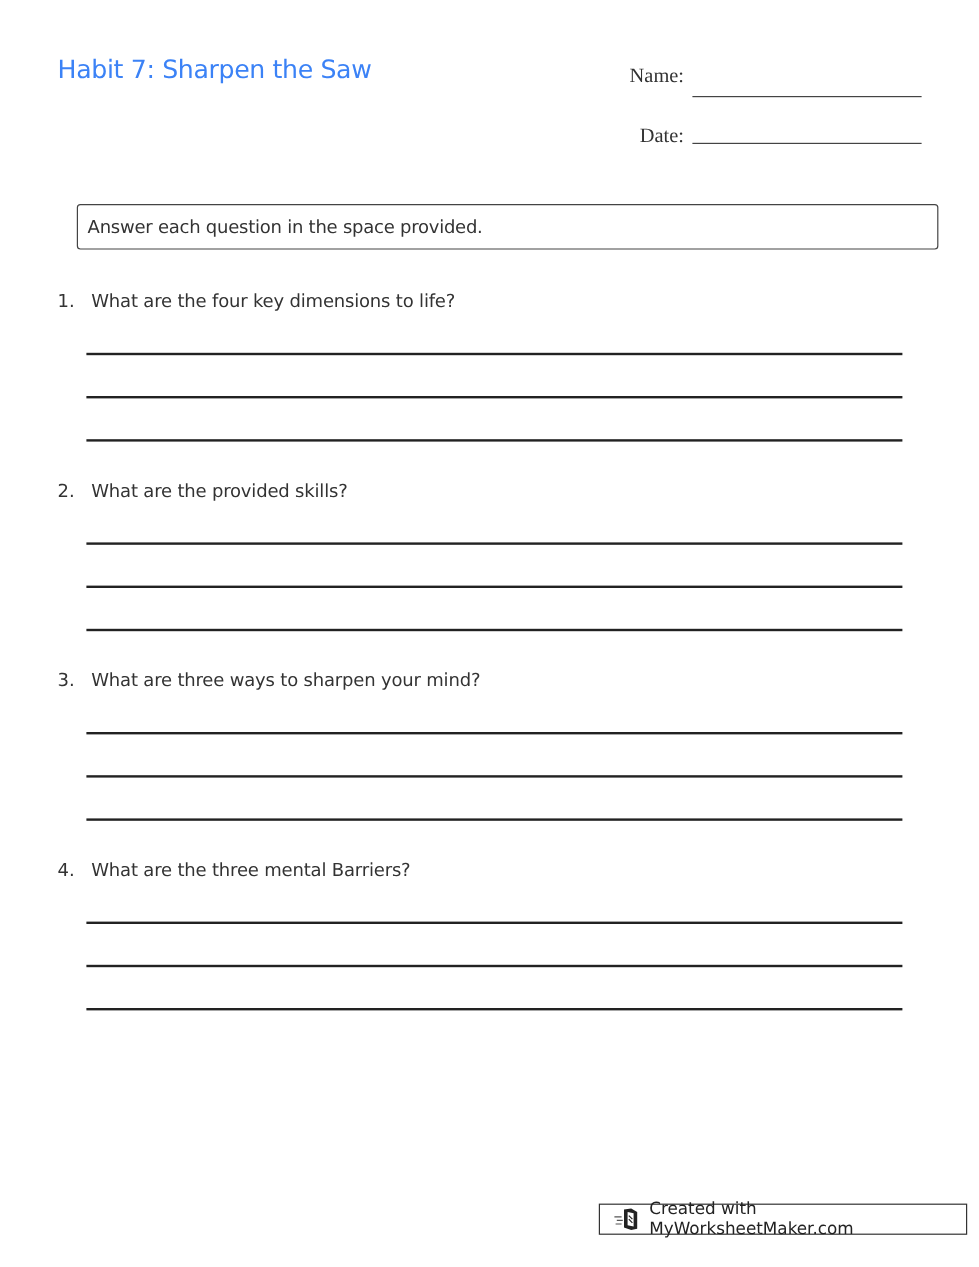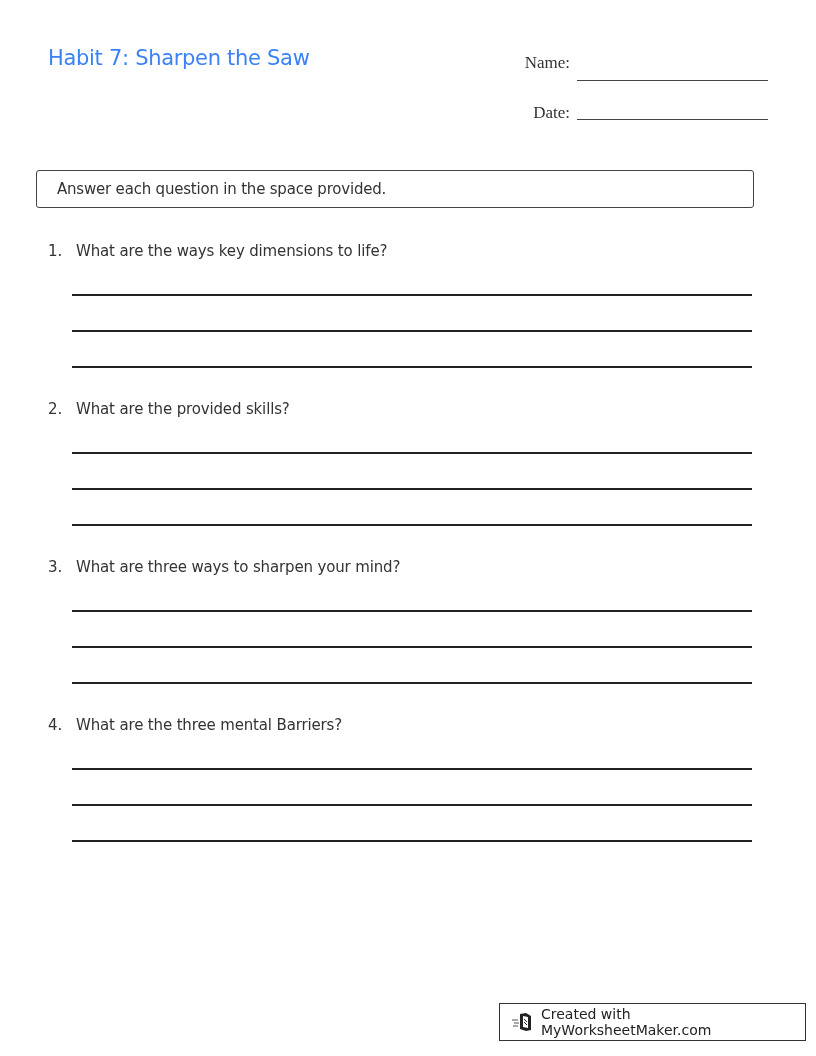--- a/index.html
+++ b/index.html
@@ -8,55 +8,55 @@
       position: absolute; left: 48px; top: 46px;
       font-family: "DejaVu Sans", sans-serif; font-size: 21px; font-weight: normal;
       color: #3b82f6; letter-spacing: -0.3px; white-space: nowrap;
     }
     .field-label {
       position: absolute; font-family: "Liberation Serif", serif; font-size: 17px; color: #333;
       text-align: right; width: 70px;
     }
     .field-line { position: absolute; height: 0; border-top: 1.5px solid #444; }
     .instructions {
-      position: absolute; left: 36px; top: 170px; width: 718px; height: 38px;
+      position: absolute; left: 64px; top: 170px; width: 718px; height: 38px;
       border: 1.5px solid #444; border-radius: 3px; box-sizing: border-box;
       font-family: "DejaVu Sans", sans-serif; font-size: 15px; color: #333;
-      padding-left: 20px; line-height: 36px; letter-spacing: -0.2px;
+      padding-left: 8px; line-height: 36px; letter-spacing: -0.2px;
     }
     .question {
       position: absolute; left: 48px;
       font-family: "DejaVu Sans", sans-serif; font-size: 15px; color: #333; white-space: nowrap;
     }
     .q-num { position: absolute; left: 0; }
     .q-text { position: absolute; left: 28px; letter-spacing: -0.15px; }
     .answer-line { position: absolute; left: 72px; width: 680px; height: 2px; background: #222; }
     .footer {
-      position: absolute; left: 499px; top: 1003px; width: 307px; height: 38px; box-sizing: border-box;
+      position: absolute; left: 499px; top: 1003px; width: 307px; height: 26px; box-sizing: border-box;
       border: 1.5px solid #333; display: flex; align-items: center;
       font-family: "DejaVu Sans", sans-serif; font-size: 14px; color: #222;
     }
     .footer-icon { margin-left: 11px; margin-right: 8px; width: 22px; height: 20px; }
   </style>
 </head>
 <body>
 
 <div class="title">Habit 7: Sharpen the Saw</div>
 
 <div class="field-label" style="left:500px; top:53px;">Name:</div>
 <div class="field-line" style="left:577px; top:80px; width:191px;"></div>
 
 <div class="field-label" style="left:500px; top:103px;">Date:</div>
 <div class="field-line" style="left:577px; top:119px; width:191px;"></div>
 
 <div class="instructions">Answer each question in the space provided.</div>
 
 <div class="question" style="top:242px;">
   <span class="q-num">1.</span>
-  <span class="q-text">What are the ways key dimensions to life?</span>
+  <span class="q-text">What are the four key dimensions to life?</span>
 </div>
 <div class="answer-line" style="top:294px;"></div>
 <div class="answer-line" style="top:330px;"></div>
 <div class="answer-line" style="top:366px;"></div>
 
 <div class="question" style="top:400px;">
   <span class="q-num">2.</span>
   <span class="q-text">What are the provided skills?</span>
 </div>
 <div class="answer-line" style="top:452px;"></div>

